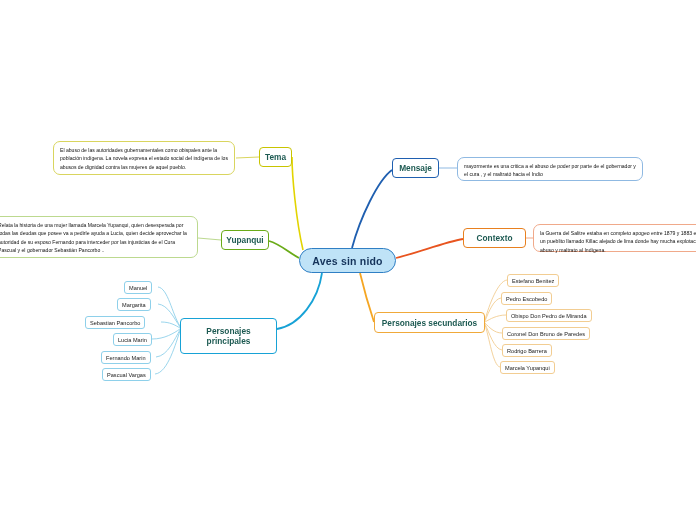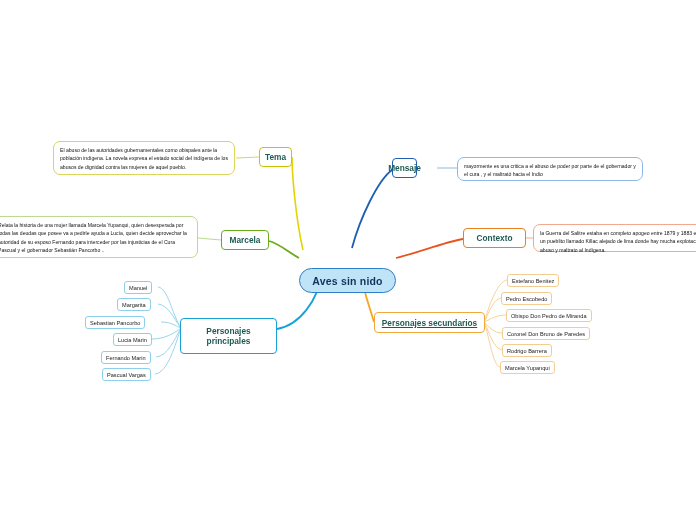--- a/index.html
+++ b/index.html
@@ -40,54 +40,53 @@
     top: 248px;
     width: 97px;
     height: 25px;
     border: 1.6px solid #2f7fc4;
     border-radius: 13px;
     background: #bfe3f7;
     font-size: 10.5px;
     font-weight: bold;
     color: #14335a;
     letter-spacing: .2px;
-    margin-top: 20px;
   }
   
   .branch {
     border-width: 1.4px;
     border-style: solid;
     border-radius: 4px;
     font-size: 8.3px;
     font-weight: bold;
     padding: 0 6px;
   }
   #branch-tema {
     left: 259px; top: 147px; width: 33px; height: 20px;
     border-color: #c8c400; color: #1d5a52;
   }
   #branch-mensaje {
-    left: 392px; top: 158px; width: 25px; height: 20px;
+    left: 392px; top: 158px; width: 47px; height: 20px;
     border-color: #1f5fb0; color: #1d5a52;
   }
   #branch-contexto {
     left: 463px; top: 228px; width: 63px; height: 20px;
     border-color: #e8801f; color: #1d5a52;
   }
   #branch-resumen {
     left: 221px; top: 230px; width: 48px; height: 20px;
     border-color: #6aab18; color: #1d5a52;
   }
   #branch-principales {
     left: 180px; top: 318px; width: 97px; height: 36px;
     border-color: #17a2d6; color: #1d5a52;
   }
   #branch-secundarios {
     left: 374px; top: 312px; width: 111px; height: 21px;
-    border-color: #f0a93a; color: #1d5a52; text-decoration: underline;
+    border-color: #f0a93a; color: #1d5a52;
   }
   
   .note {
     position: absolute;
     box-sizing: border-box;
     background: #ffffff;
     border-width: 1px;
     border-style: solid;
     border-radius: 7px;
     font-size: 5.1px;
@@ -182,21 +181,21 @@
 
   <div class="node branch" id="branch-tema">Tema</div>
   <div class="note" id="note-tema">El abuso de las autoridades gubernamentales como obispales ante la población indígena. La novela expresa el estado social del indígena de los abusos de dignidad contra las mujeres de aquel pueblo.</div>
 
   <div class="node branch" id="branch-mensaje">Mensaje</div>
   <div class="note" id="note-mensaje">mayormente es una critica a el abuso de poder por parte de el gobernador y el cura , y el maltrató hacia el Indio</div>
 
   <div class="node branch" id="branch-contexto">Contexto</div>
   <div class="note" id="note-contexto">la Guerra del Salitre estaba en completo apogeo entre 1879 y 1883 en un pueblito llamado Killac alejado de lima donde hay mucha explotación abuso y maltrato al Indígena.</div>
 
-  <div class="node branch" id="branch-resumen">Marcela</div>
+  <div class="node branch" id="branch-resumen">Yupanqui</div>
   <div class="note" id="note-resumen">Relata la historia de una mujer llamada Marcela Yupanqui, quien desesperada por todas las deudas que posee va a pedirle ayuda a Lucía, quien decide aprovechar la autoridad de su esposo Fernando para interceder por las injusticias de el Cura Pascual y el gobernador Sebastián Pancorbo ..</div>
 
   <div class="node branch" id="branch-principales">Personajes principales</div>
 
   <div class="leaf primary" style="left:124px; top:281px;">Manuel</div>
   <div class="leaf primary" style="left:117px; top:298px;">Margarita</div>
   <div class="leaf primary" style="left:85px; top:316px;">Sebastian Pancorbo</div>
   <div class="leaf primary" style="left:113px; top:333px;">Lucia Marin</div>
   <div class="leaf primary" style="left:101px; top:351px;">Fernando Marin</div>
   <div class="leaf primary" style="left:102px; top:368px;">Pascual Vargas</div>

